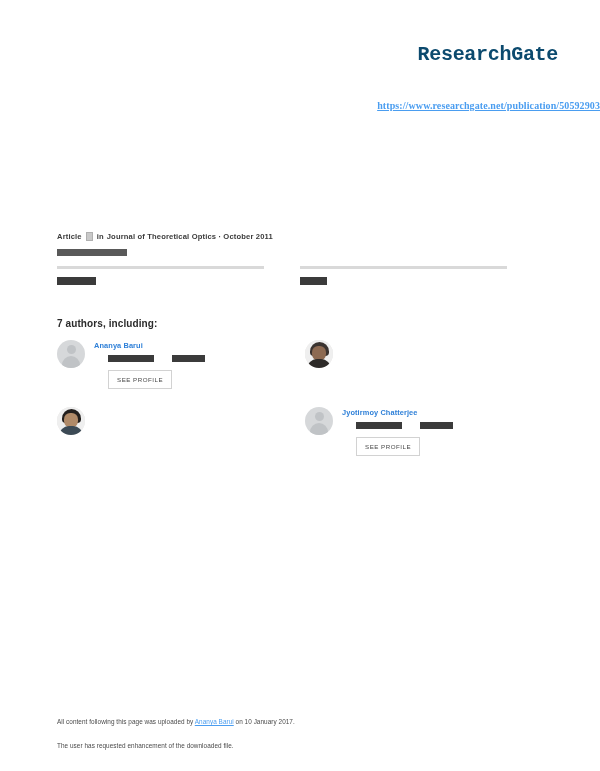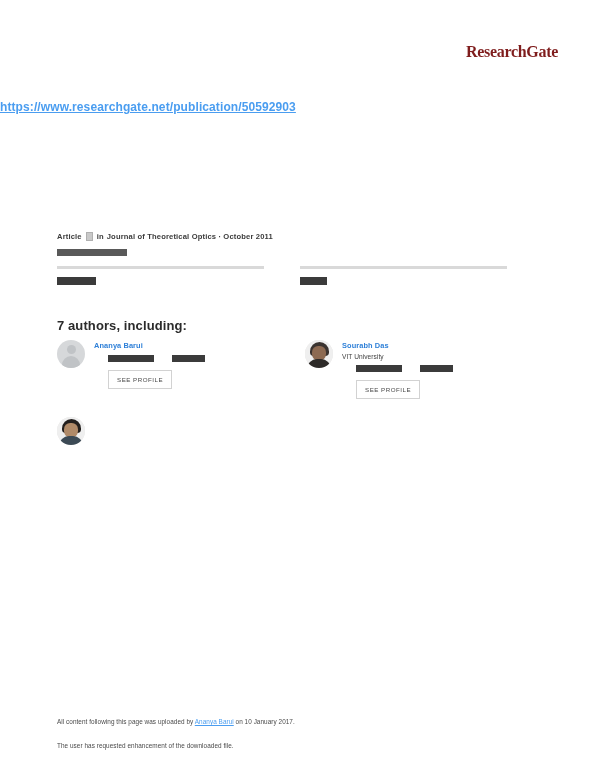--- a/index.html
+++ b/index.html
@@ -22,39 +22,39 @@
     height: 771px;
     background: #ffffff;
     box-sizing: border-box;
   }
 
   
   .brand {
     position: absolute;
     right: 42px;
     top: 43px;
-    font-size: 16px;
+    font-size: 20px;
     font-weight: bold;
     letter-spacing: -0.3px;
-    color: #7f1d1d;
-    font-family: Liberation Serif, serif;
+    color: #0c4a6e;
+    font-family: Liberation Mono, monospace;
   }
 
   .doi-link {
     position: absolute;
     left: 0;
     right: 0;
     top: 100px;
-    text-align: left;
-    font-size: 12px;
+    text-align: right;
+    font-size: 10px;
     font-weight: bold;
     color: #4a9df0;
     letter-spacing: 0.1px;
     white-space: nowrap;
-    font-family: Liberation Sans, sans-serif;
+    font-family: Liberation Serif, serif;
   }
 
   
   .article-meta {
     position: absolute;
     left: 57px;
     top: 232px;
     font-size: 7.6px;
     font-weight: bold;
     color: #3b3b3b;
@@ -114,21 +114,21 @@
     color: transparent;
     line-height: 8px;
     padding: 0 1px;
   }
 
   
   .authors-heading {
     position: absolute;
     left: 57px;
     top: 318px;
-    font-size: 13px;
+    font-size: 10px;
     font-weight: bold;
     color: #2b2b2b;
     letter-spacing: 0.1px;
   }
 
   .authors-grid {
     position: absolute;
     left: 57px;
     top: 340px;
     width: 460px;
@@ -323,44 +323,46 @@
         </div>
       </div>
 
       <div class="author">
         <div class="avatar photo a1">
           <div class="ph-bg"></div>
             <div class="ph-hair"></div>
             <div class="ph-face"></div>
             <div class="ph-body"></div>
         </div>
-        <div class="author-info">
-          <div class="author-name">Sourabh Das</div>
-          <div class="author-affil">VIT University</div>
-          <div class="author-stats">
-            <span class="astat">PUBLICATIONS</span>
-            <span class="astat">CITATIONS</span>
-          </div>
-          <div class="see-profile">SEE PROFILE</div>
-        </div>
       </div>
 
     </div>
 
     <div class="author-row">
 
       <div class="author">
         <div class="avatar photo a2">
           <div class="ph-bg"></div>
             <div class="ph-hair"></div>
             <div class="ph-face"></div>
             <div class="ph-body"></div>
         </div>
       </div>
 
+      <div class="author">
+        <div class="avatar placeholder"></div>
+        <div class="author-info">
+          <div class="author-name">Jyotirmoy Chatterjee</div>
+          <div class="author-stats">
+            <span class="astat">PUBLICATIONS</span>
+            <span class="astat">CITATIONS</span>
+          </div>
+          <div class="see-profile">SEE PROFILE</div>
+        </div>
+      </div>
 
     </div>
 
   </div>
 
   <div class="footer">
     <span>All content following this page was uploaded by </span><a class="uploader" href="#">Ananya Barui</a><span> on 10 January 2017.</span>
   </div>
 
   <div class="footer-2">The user has requested enhancement of the downloaded file.</div>

